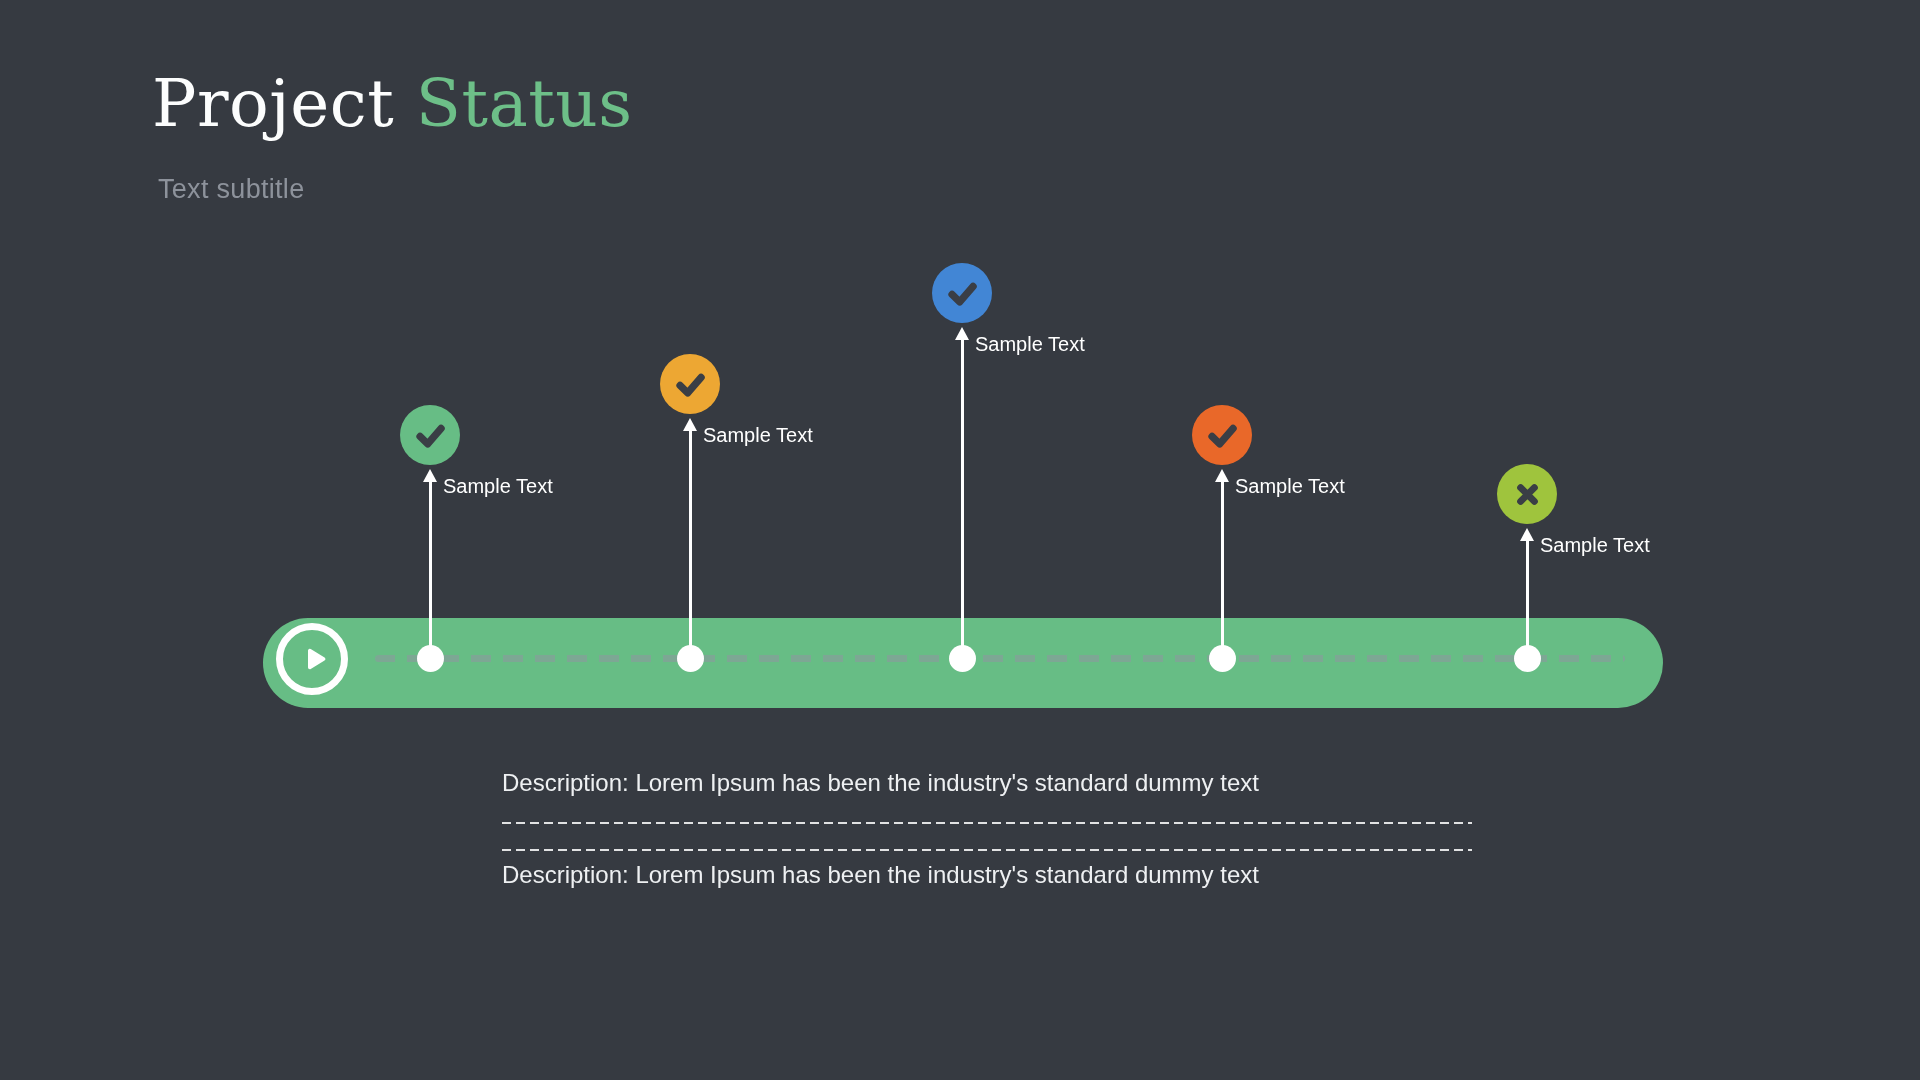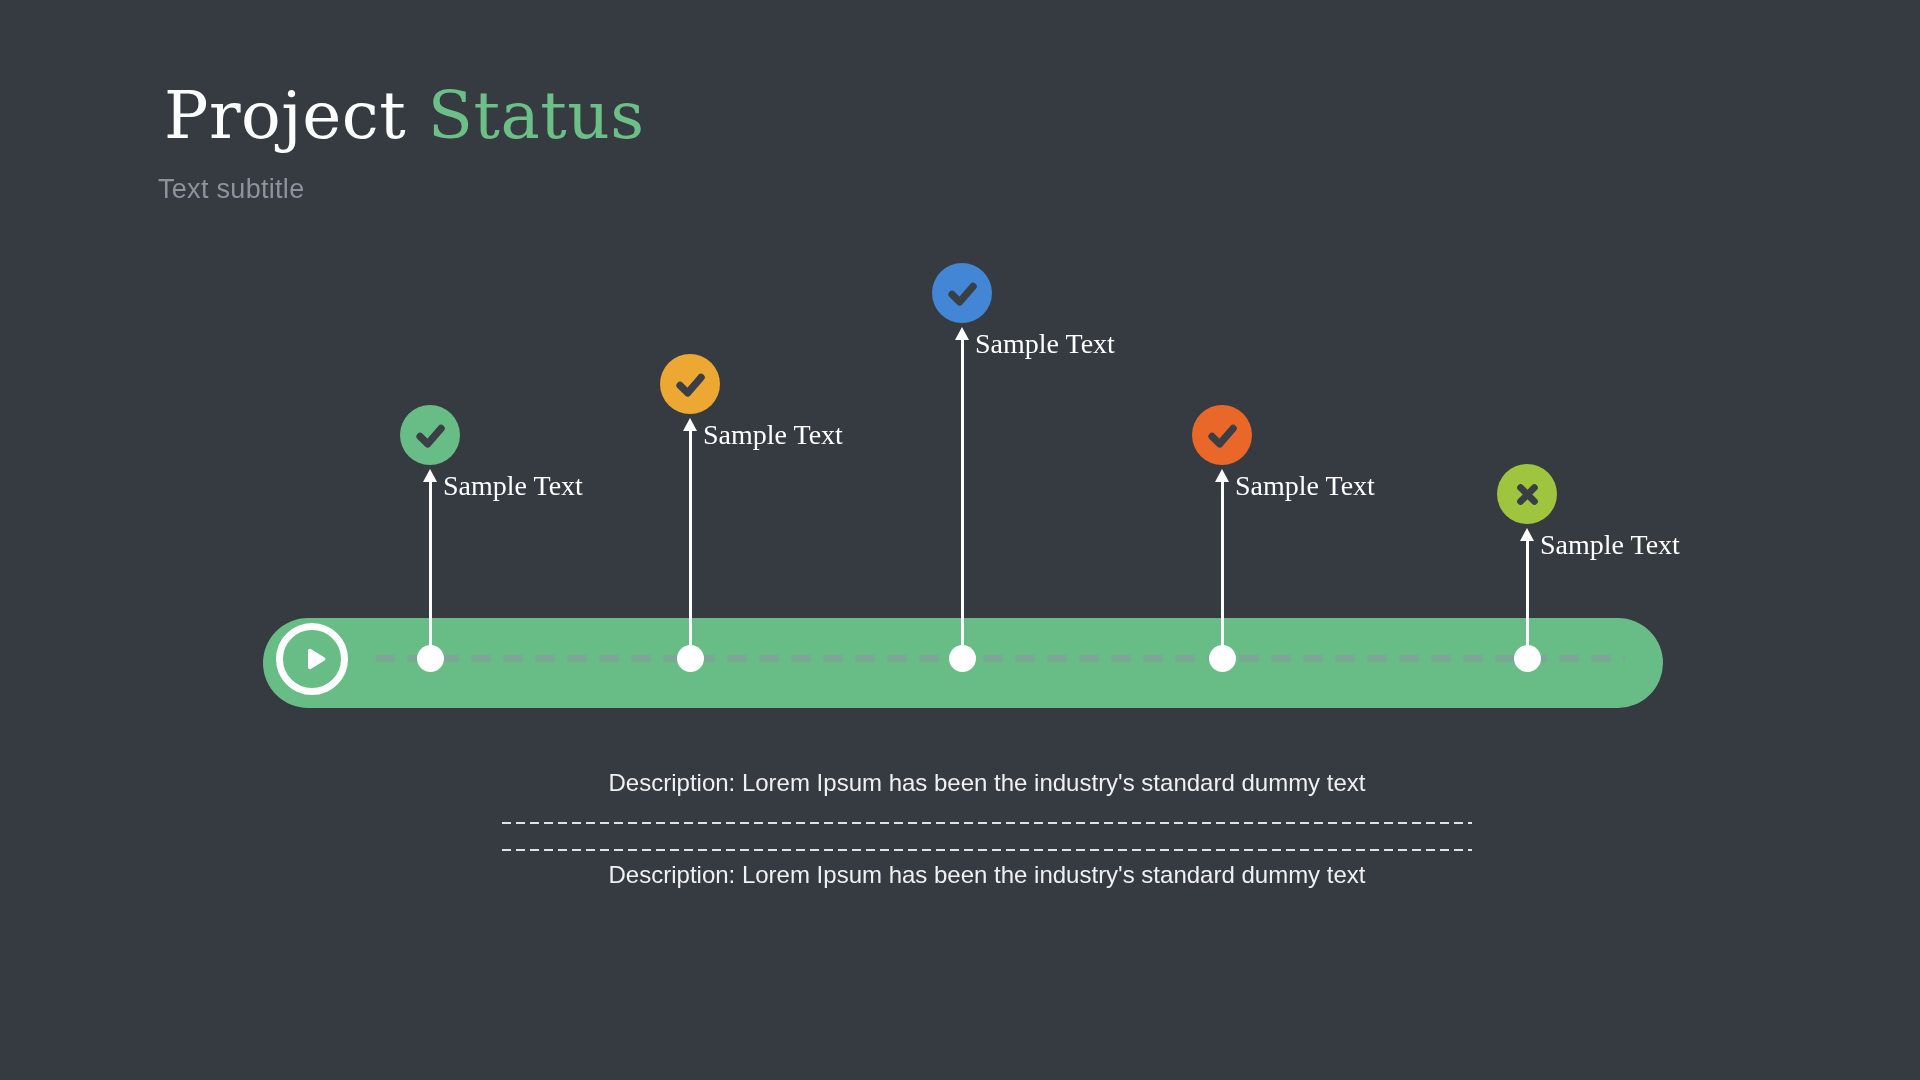--- a/index.html
+++ b/index.html
@@ -10,21 +10,21 @@
     background: var(--bg, #363a41);
     overflow: hidden;
     font-family: "Liberation Sans", sans-serif;
   }
 
   
   .title {
     position: absolute;
     left: 152px;
     top: 70px;
-    margin: 12px;
+    margin: 0;
     font-family: "DejaVu Serif", serif;
     font-weight: 400;
     font-size: 66px;
     line-height: 68px;
     color: #fcfdfd;
     letter-spacing: 0.5px;
   }
   .title .accent { color: var(--accent, #6dbf88); }
   .subtitle {
     position: absolute;
@@ -101,34 +101,32 @@
   }
   .timeline-dot {
     position: absolute;
     width: 27px;
     height: 27px;
     border-radius: 50%;
     background: #ffffff;
   }
   .milestone-label {
     position: absolute;
-    font-size: 28px;
+    font-size: 20px;
     line-height: 28px;
     color: #ffffff;
     white-space: nowrap;
-    font-family: Liberation Serif, serif;
   }
 
   
   .descriptions {
     position: absolute;
     left: 502px;
     top: 769px;
     width: 970px;
-    text-align: center;
   }
   .desc-line {
     font-size: 24px;
     line-height: 28px;
     color: #eef0f2;
     white-space: nowrap;
   }
   .desc-sep {
     height: 2px;
     margin: 25px 0 10px 0;

